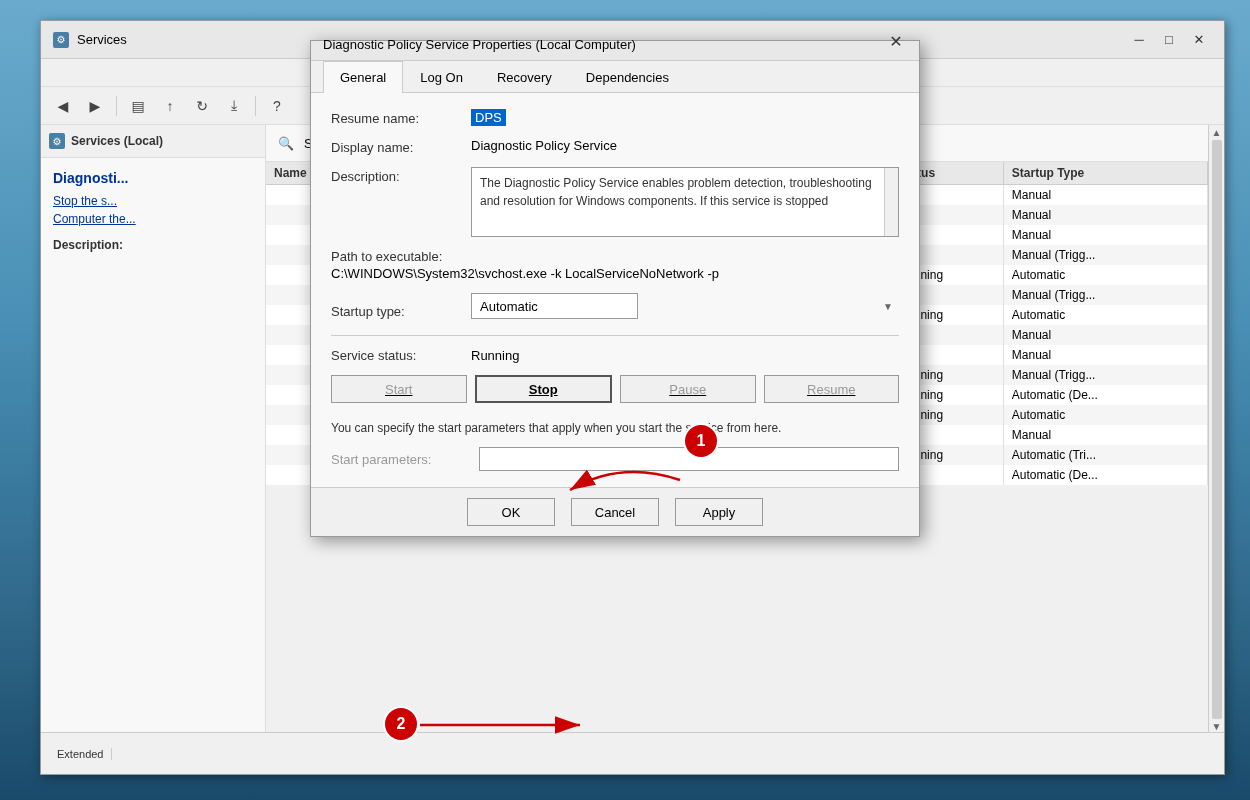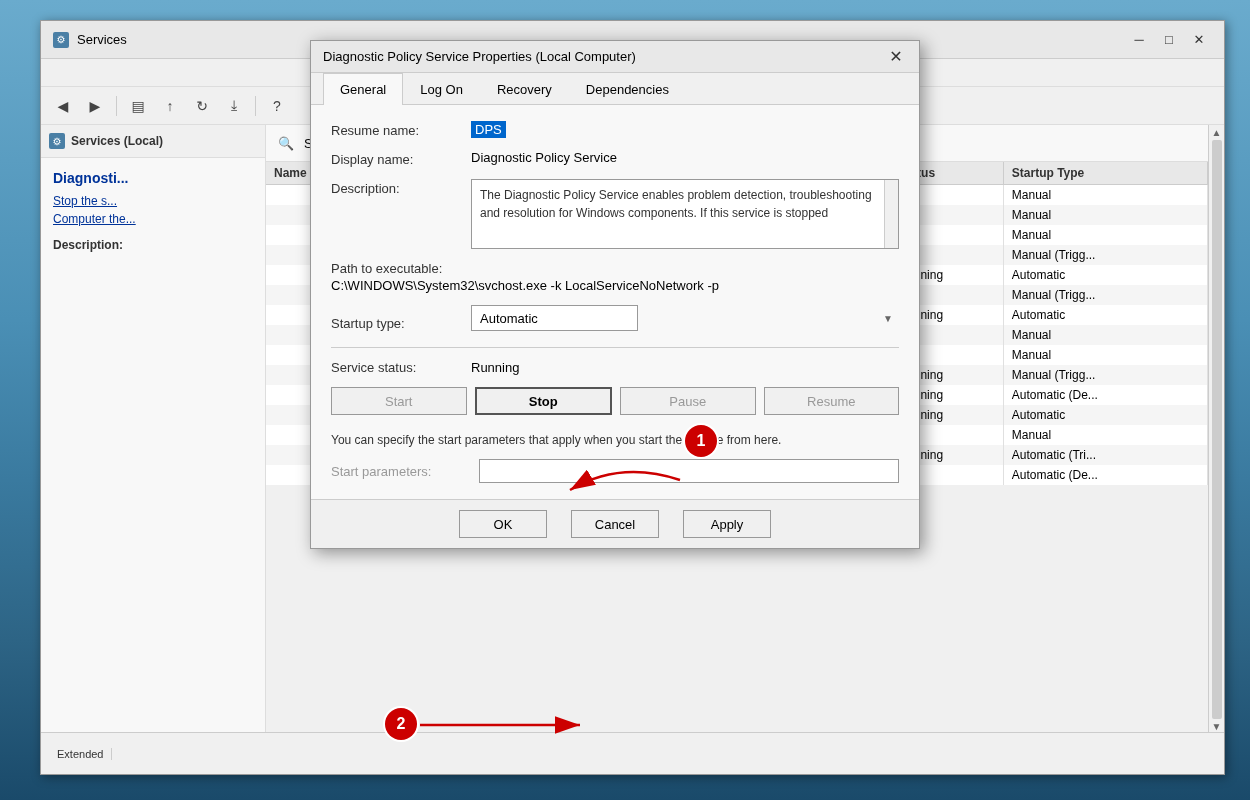--- a/index.html
+++ b/index.html
@@ -285,23 +285,23 @@
       background: #f0f0f0;
       border: 1px solid #999;
       box-shadow: 4px 4px 16px rgba(0,0,0,0.4);
     }
 
     .dialog-titlebar {
       background: #e8e8e8;
       border-bottom: 1px solid #ccc;
       padding: 8px 12px;
       display: flex;
-      align-items: center;
+      align-items: flex-end;
       justify-content: space-between;
-      height: 32px;
+      height: 20px;
     }
 
     .dialog-title {
       font-size: 13px;
       font-weight: 400;
       color: #000;
     }
 
     .dialog-close-btn {
       width: 22px;
@@ -468,20 +468,21 @@
       font-size: 13px;
       color: #000;
       font-weight: 400;
     }
 
     .service-buttons-row {
       display: flex;
       gap: 8px;
       margin-bottom: 16px;
       padding-left: 0;
+      text-decoration: underline;
     }
 
     .svc-btn {
       flex: 1;
       height: 28px;
       border: 1px solid #999;
       background: #f0f0f0;
       font-size: 13px;
       cursor: pointer;
       color: #000;
@@ -520,21 +521,21 @@
       font-size: 13px;
       padding: 2px 6px;
     }
 
     .dialog-footer {
       background: #f0f0f0;
       border-top: 1px solid #ccc;
       padding: 10px 28px;
       display: flex;
       justify-content: center;
-      gap: 24px;
+      gap: 16px;
     }
 
     .footer-btn {
       width: 88px;
       height: 28px;
       border: 1px solid #999;
       background: #f0f0f0;
       font-size: 13px;
       cursor: pointer;
       color: #000;

